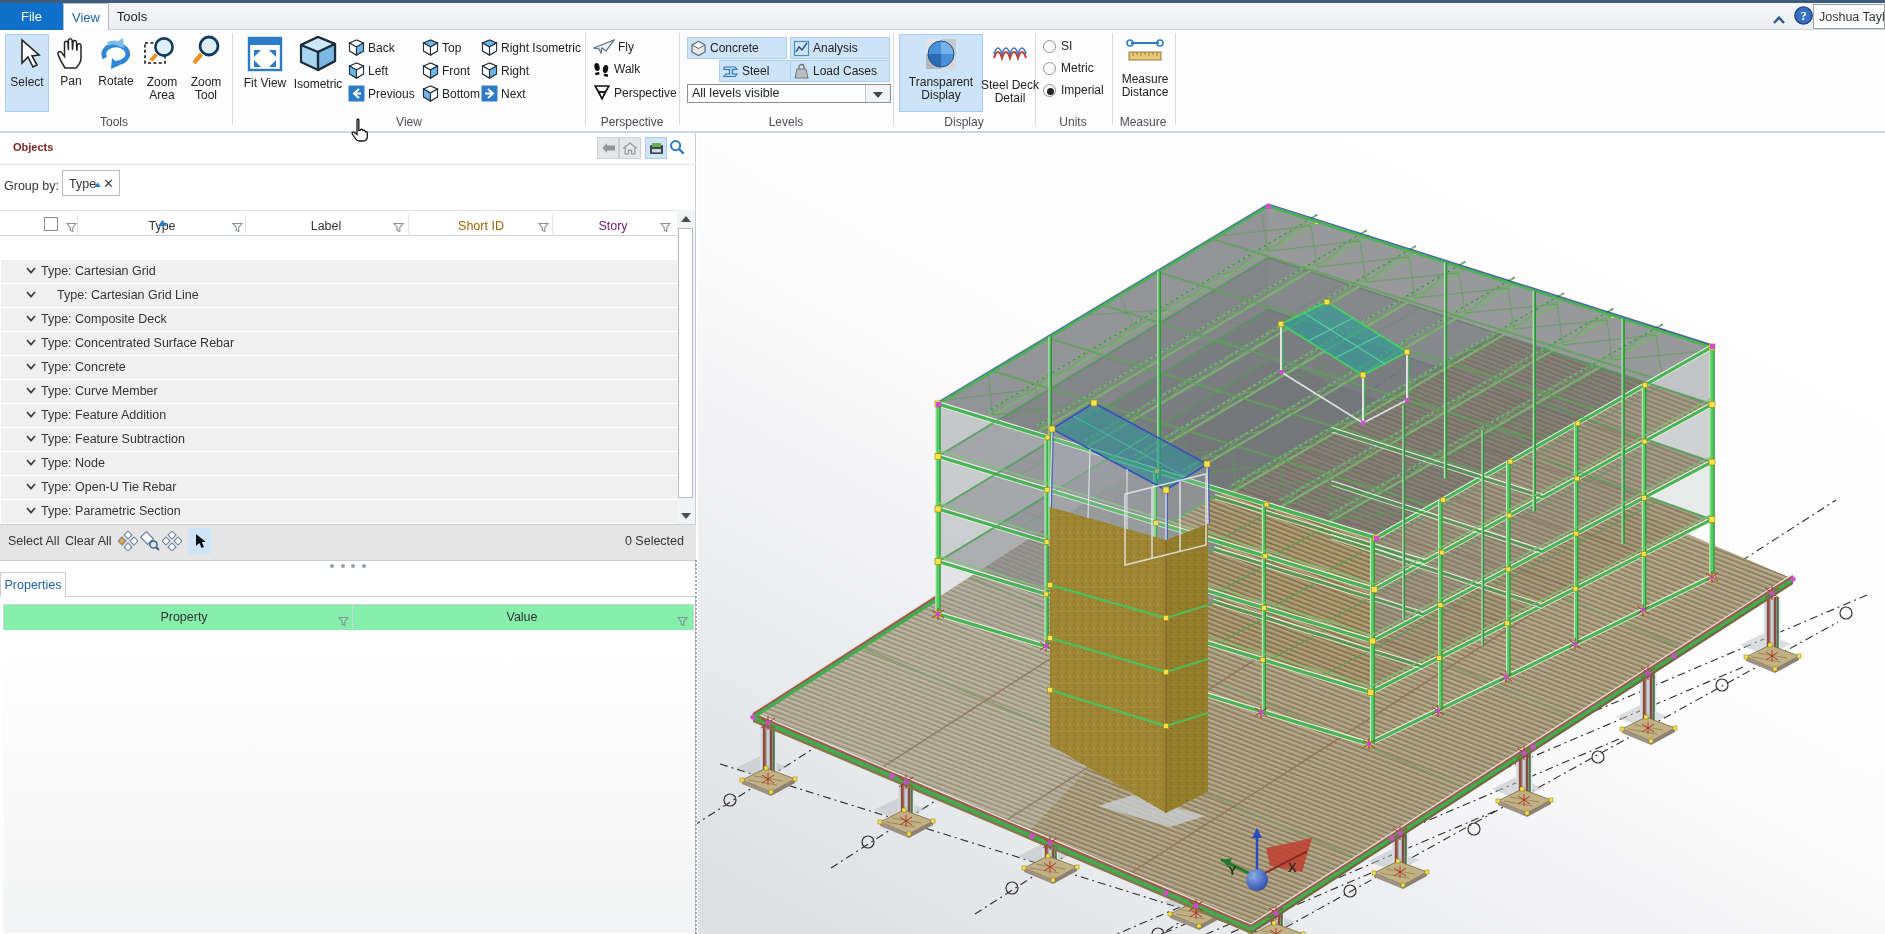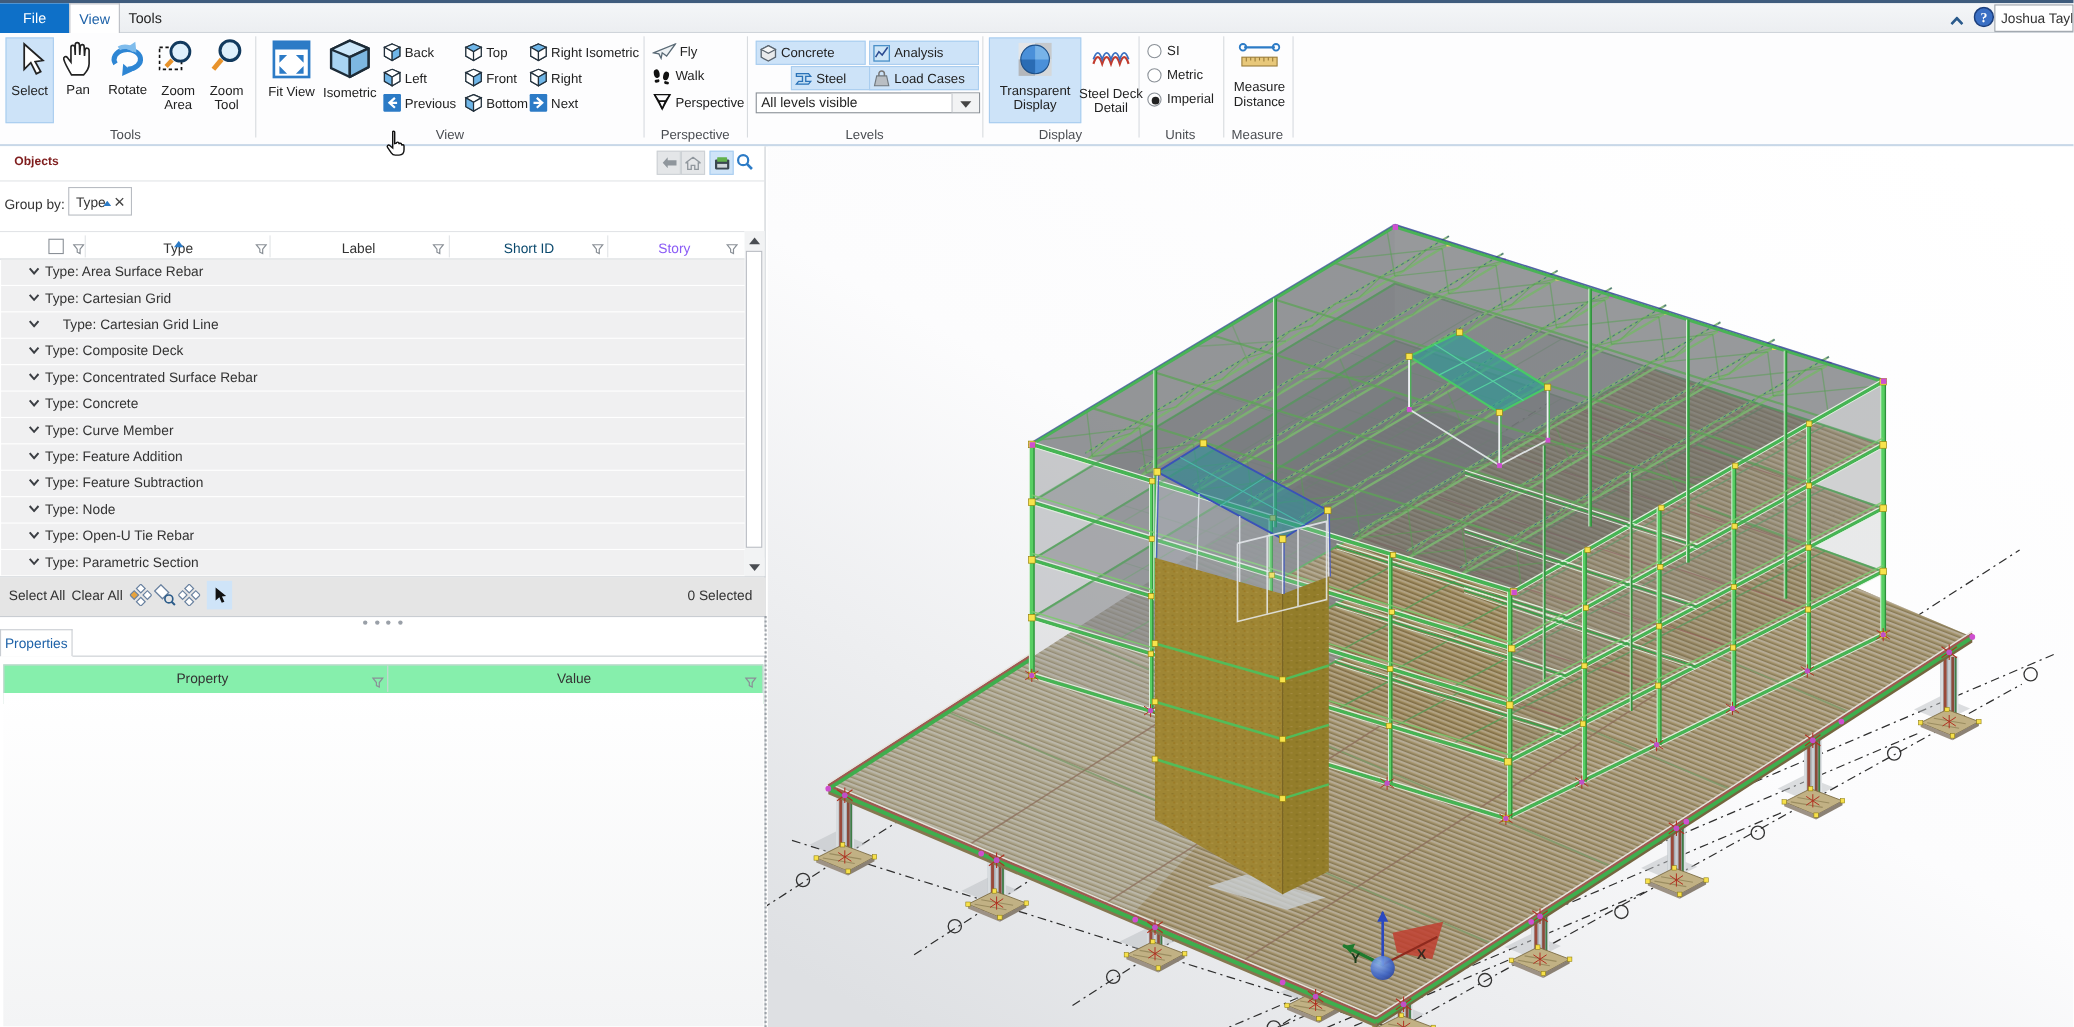--- a/index.html
+++ b/index.html
@@ -289,45 +289,42 @@
 <div class="abs" style="left:62px;top:37px;width:58px;height:26px;border:1px solid #b8bcc2;background:#fff;font-size:12.5px;color:#333;line-height:26px;padding-left:6px">Type<span style="position:absolute;left:30px;top:0px;transform:scale(0.8)"><svg width="9" height="6" viewBox="0 0 9 6">
           <polygon points="4.5,0 9,6 0,6" fill="#2c7bc6"></polygon>
         </svg></span><span style="position:absolute;right:5px;top:0px;font-size:13px;color:#444">✕</span></div>
 <div class="abs" style="left:0;top:77px;width:677px;height:26px;background:#fff;border-top:1px solid #e2e4e7;border-bottom:1px solid #cfd3d7">
 <div class="abs" style="left:44px;top:6px;width:14px;height:14px;border:1px solid #8a9097;background:#fff"></div>
 <div class="abs" style="left:66px;top:8px"><svg width="11" height="11" viewBox="0 0 11 11">
           <path d="M1 1.5 L10 1.5 L6.8 5.5 L6.8 9.5 L4.2 8.3 L4.2 5.5 Z" fill="none" stroke="#8a9097" stroke-width="1.1"></path>
         </svg></div>
 <div class="abs" style="left:112px;top:8px;width:100px;text-align:center;font-size:12.5px;color:#333">Type</div>
 <div class="abs" style="left:276px;top:8px;width:100px;text-align:center;font-size:12.5px;color:#333">Label</div>
-<div class="abs" style="left:431px;top:8px;width:100px;text-align:center;font-size:12.5px;color:#0c4a6e">Short ID</div>
-<div class="abs" style="left:563px;top:8px;width:100px;text-align:center;font-size:12.5px;color:#8b5cf6">Story</div>
+<div class="abs" style="left:431px;top:8px;width:100px;text-align:center;font-size:12.5px;color:#a16207">Short ID</div>
+<div class="abs" style="left:563px;top:8px;width:100px;text-align:center;font-size:12.5px;color:#701a75">Story</div>
 <div class="abs" style="left:158px;top:1px"><svg width="9" height="6" viewBox="0 0 9 6">
           <polygon points="4.5,0 9,6 0,6" fill="#2c7bc6"></polygon>
         </svg></div>
 <div class="abs" style="left:232px;top:8px"><svg width="11" height="11" viewBox="0 0 11 11">
           <path d="M1 1.5 L10 1.5 L6.8 5.5 L6.8 9.5 L4.2 8.3 L4.2 5.5 Z" fill="none" stroke="#8a9097" stroke-width="1.1"></path>
         </svg></div>
 <div class="abs" style="left:393px;top:8px"><svg width="11" height="11" viewBox="0 0 11 11">
           <path d="M1 1.5 L10 1.5 L6.8 5.5 L6.8 9.5 L4.2 8.3 L4.2 5.5 Z" fill="none" stroke="#8a9097" stroke-width="1.1"></path>
         </svg></div>
 <div class="abs" style="left:538px;top:8px"><svg width="11" height="11" viewBox="0 0 11 11">
           <path d="M1 1.5 L10 1.5 L6.8 5.5 L6.8 9.5 L4.2 8.3 L4.2 5.5 Z" fill="none" stroke="#8a9097" stroke-width="1.1"></path>
         </svg></div>
 <div class="abs" style="left:660px;top:8px"><svg width="11" height="11" viewBox="0 0 11 11">
           <path d="M1 1.5 L10 1.5 L6.8 5.5 L6.8 9.5 L4.2 8.3 L4.2 5.5 Z" fill="none" stroke="#8a9097" stroke-width="1.1"></path>
         </svg></div>
 <div class="abs" style="left:77px;top:3px;width:1px;height:20px;background:#e2e4e7"></div>
 <div class="abs" style="left:245px;top:3px;width:1px;height:20px;background:#e2e4e7"></div>
 <div class="abs" style="left:408px;top:3px;width:1px;height:20px;background:#e2e4e7"></div>
 <div class="abs" style="left:552px;top:3px;width:1px;height:20px;background:#e2e4e7"></div>
 </div>
-<div class="lrow" style="top:103px"><span style="position:absolute;left:25px;top:7px;line-height:0"><svg width="10" height="7" viewBox="0 0 10 7">
-          <path d="M1 1 L5 5.6 L9 1" fill="none" stroke="#3c3f44" stroke-width="1.8"></path>
-        </svg></span><span style="margin-left:40px">Type: Area Surface Rebar</span></div>
 <div class="lrow" style="top:127px"><span style="position:absolute;left:25px;top:7px;line-height:0"><svg width="10" height="7" viewBox="0 0 10 7">
           <path d="M1 1 L5 5.6 L9 1" fill="none" stroke="#3c3f44" stroke-width="1.8"></path>
         </svg></span><span style="margin-left:40px">Type: Cartesian Grid</span></div>
 <div class="lrow" style="top:151px"><span style="position:absolute;left:25px;top:7px;line-height:0"><svg width="10" height="7" viewBox="0 0 10 7">
           <path d="M1 1 L5 5.6 L9 1" fill="none" stroke="#3c3f44" stroke-width="1.8"></path>
         </svg></span><span style="margin-left:56px">Type: Cartesian Grid Line</span></div>
 <div class="lrow" style="top:175px"><span style="position:absolute;left:25px;top:7px;line-height:0"><svg width="10" height="7" viewBox="0 0 10 7">
           <path d="M1 1 L5 5.6 L9 1" fill="none" stroke="#3c3f44" stroke-width="1.8"></path>
         </svg></span><span style="margin-left:40px">Type: Composite Deck</span></div>
 <div class="lrow" style="top:199px"><span style="position:absolute;left:25px;top:7px;line-height:0"><svg width="10" height="7" viewBox="0 0 10 7">

